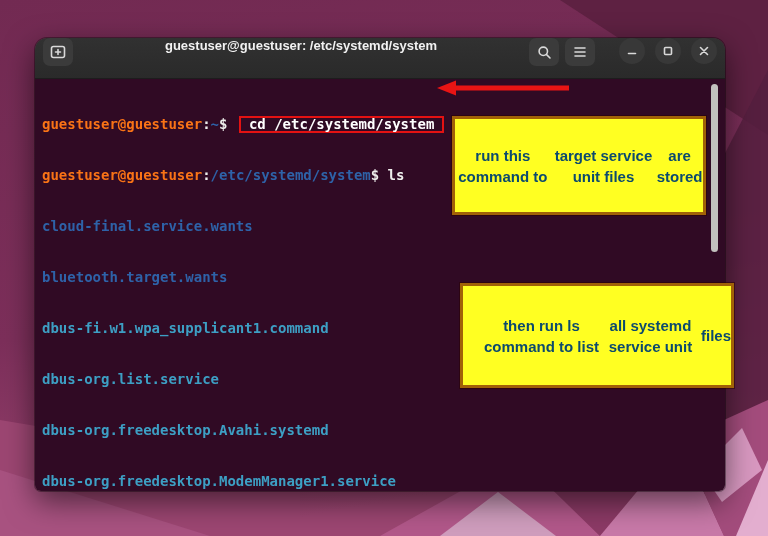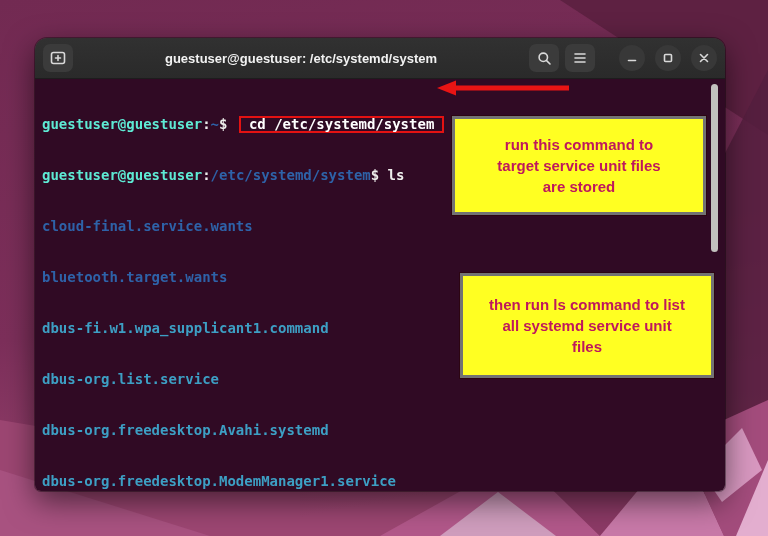--- a/index.html
+++ b/index.html
@@ -15,21 +15,21 @@
     position:absolute;left:35px;top:38px;width:690px;height:453px;z-index:1;
     border-radius:12px 12px 6px 6px;
     box-shadow:0 10px 30px rgba(0,0,0,.55), 0 0 0 1px rgba(0,0,0,.35);
     display:flex;flex-direction:column;
   }
   .titlebar{
     height:40px;flex:0 0 40px;
     background:linear-gradient(#313131,#2a2a2a);
     border-radius:12px 12px 0 0;
     border-bottom:1px solid #1d1d1d;
-    display:flex;align-items:center;padding:0 8px;gap:6px;
+    display:flex;padding:0 8px;gap:6px;
   }
   .tb-btn{
     width:30px;height:28px;border-radius:7px;background:#3b3b3b;
     display:flex;align-items:center;justify-content:center;flex:0 0 auto;
   }
   .tb-circle{
     width:26px;height:26px;border-radius:50%;background:#383838;
     display:flex;align-items:center;justify-content:center;flex:0 0 auto;
     margin-left:4px;
   }
@@ -43,44 +43,44 @@
 
   
   .terminal{
     flex:1;background:#300a24;border-radius:0 0 6px 6px;
     padding:3px 0 0 7px;overflow:hidden;position:relative;
     font-family:"DejaVu Sans Mono","Liberation Mono",monospace;
     font-size:14px;line-height:17px;font-weight:700;color:#ffffff;
     white-space:pre;
   }
   .tline{height:17px;}
-  .green{color:#5eead4;}
+  .green{color:#f97316;}
   .white{color:#eeeeec;}
   .dirblue{color:#2e62a8;}
   .cyan{color:#3d9fc4;}
   .cmdbox{
     display:inline-block;border:2px solid #e31212;padding:0 8px;margin-left:3px;
     line-height:13px;color:#ffffff;
   }
   .scrollthumb{
     position:absolute;right:7px;top:46px;width:7px;height:168px;
     background:#c2c1be;border-radius:4px;z-index:3;
   }
 
   
   .arrow{position:absolute;left:437px;top:80px;z-index:4;}
   .callout{
-    position:absolute;z-index:5;background:#ffff22;border:3px solid #737373;
-    display:flex;flex-direction:column;align-items:center;justify-content:center;
-    color:#be185d;font-weight:bold;font-size:15px;line-height:21px;
+    position:absolute;z-index:5;background:#ffff22;border:3px solid #a16207;
+    display:flex;flex-direction:row;align-items:center;justify-content:center;
+    color:#0c4a6e;font-weight:bold;font-size:15px;line-height:21px;
     text-align:center;font-family:"Liberation Sans", sans-serif;
     box-shadow:0 0 0 1px rgba(40,0,0,.5);
   }
   .callout1{left:452px;top:116px;width:248px;height:93px;}
-  .callout2{left:460px;top:273px;width:248px;height:99px;}
+  .callout2{left:460px;top:283px;width:248px;height:99px;padding-left:20px;}
 </style>
 </head>
 <body>
 
 <svg class="wallpaper" width="768" height="536" viewBox="0 0 768 536">
   <defs>
     <linearGradient id="bgGrad" x1="0" y1="0" x2="0.25" y2="1">
       <stop offset="0" stop-color="#722a52"></stop>
       <stop offset="0.6" stop-color="#7c2f5a"></stop>
       <stop offset="1" stop-color="#9c4672"></stop>

